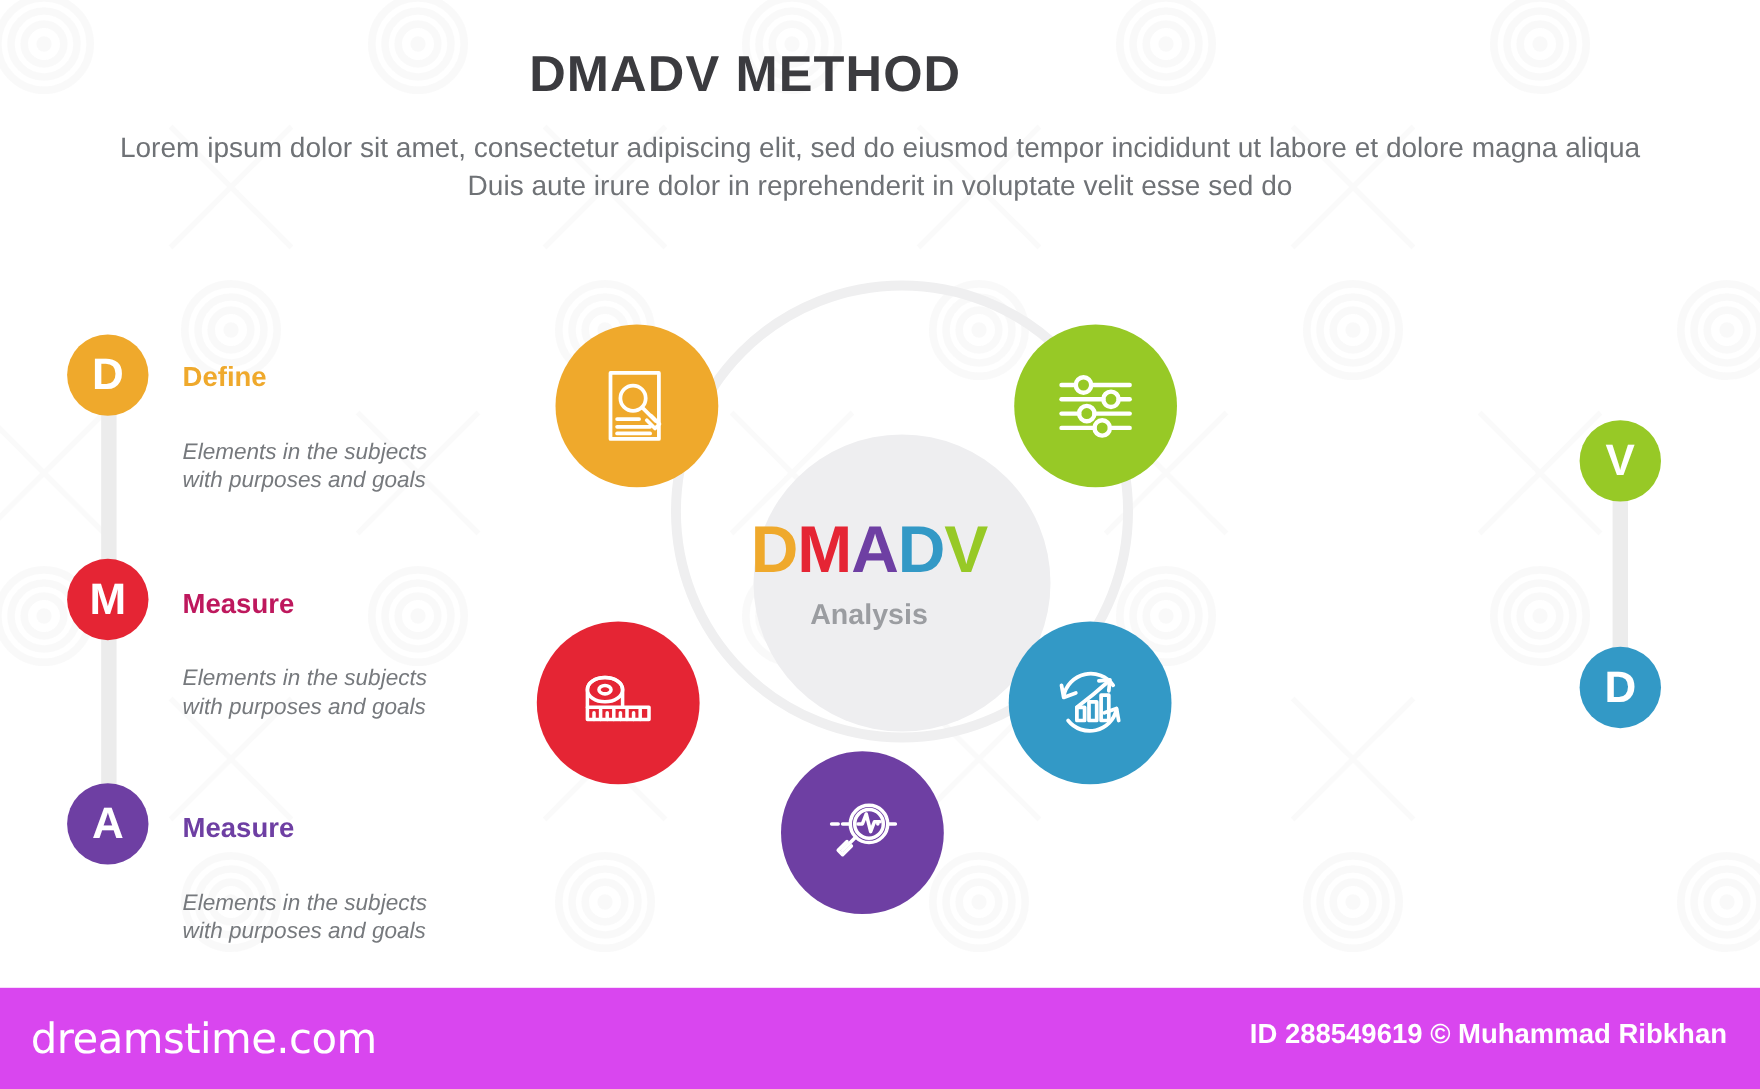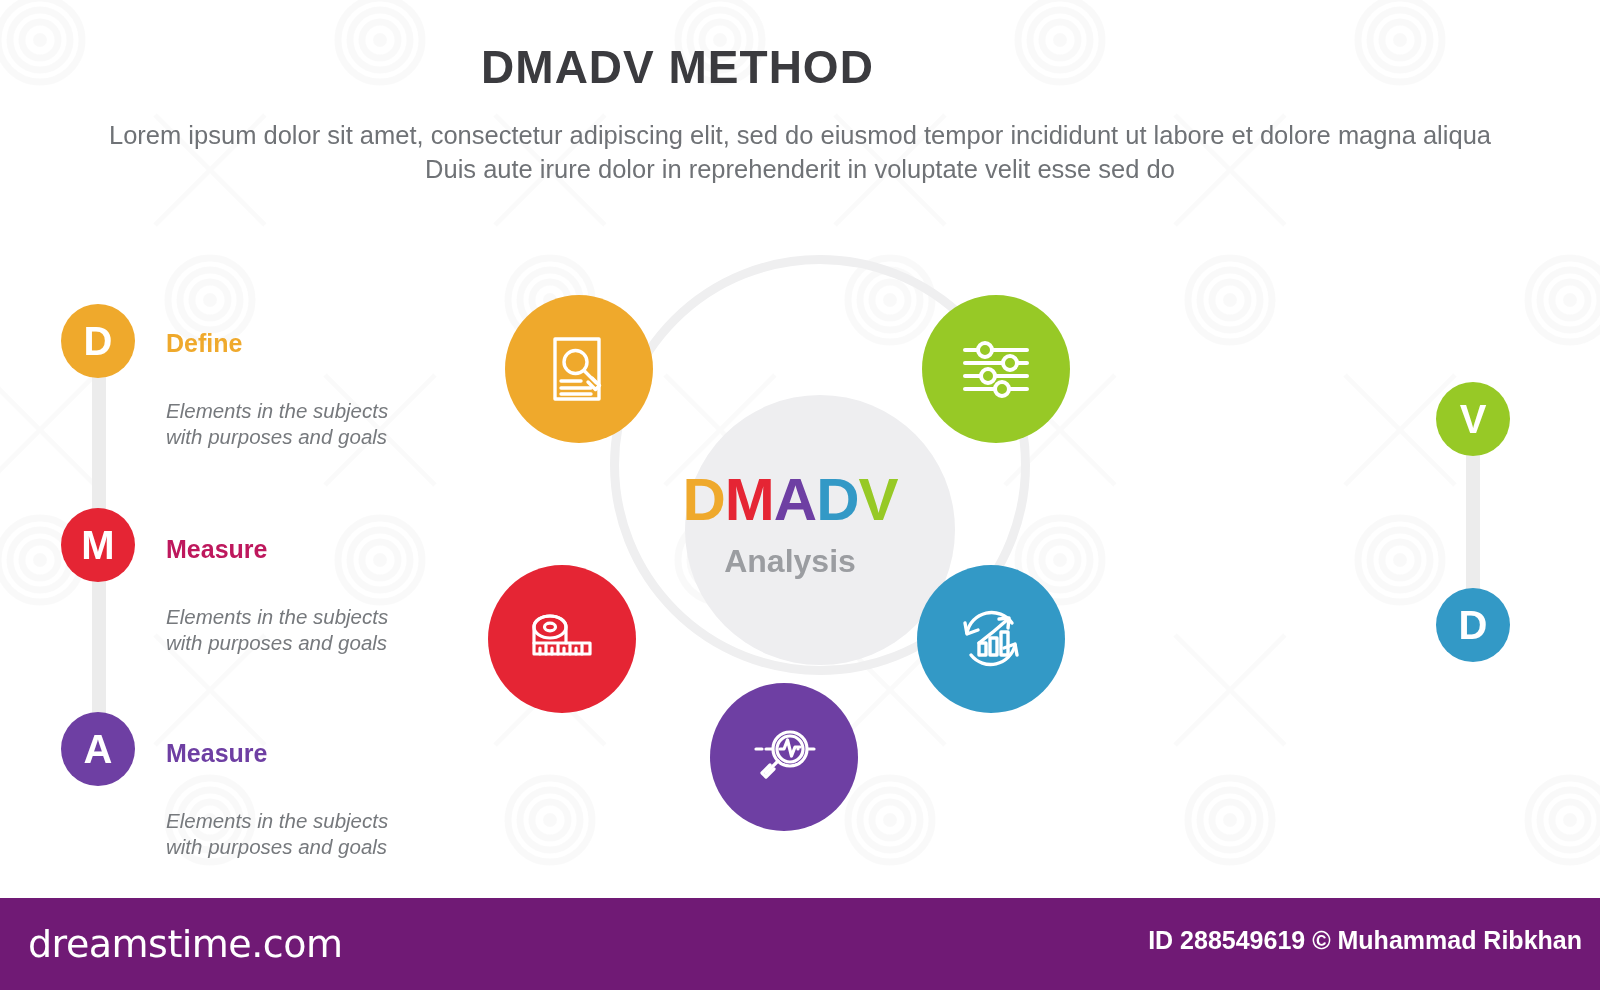--- a/index.html
+++ b/index.html
@@ -55,36 +55,36 @@
   }
   .icon-circle svg { display:block; }
 
   .dmadv-word {
     position:absolute; width:100%; text-align:center;
     font-size:60px; font-weight:bold; letter-spacing:-1px; line-height:1;
   }
   .dmadv-word span { display:inline-block; }
   .analysis {
     position:absolute; width:100%; text-align:center;
-    font-size:32px; font-weight:bold; color:#9b9da1; line-height:1;
+    font-size:26px; font-weight:bold; color:#9b9da1; line-height:1;
   }
 
   
   .footer {
     position:absolute; left:0; bottom:0; width:1600px; height:92px;
-    background:#701a75;
+    background:#d946ef;
     text-align:right;
   }
   .ds-logo {
     position:absolute; left:28px; top:24px;
     font-family:"DejaVu Sans", sans-serif;
     font-size:38px; color:#fff; letter-spacing:-.5px;
   }
   .credit {
-    position:absolute; right:18px; top:28px;
+    position:absolute; right:30px; top:28px;
     font-size:25px; color:#fff; font-weight:bold;
   }
 </style>
 </head>
 <body>
 
 <div id="stage">
 
   <div class="wm" style="left:0;top:0;width:1600px;height:900px;">
     <svg width="1600" height="900" viewBox="0 0 1600 900">

